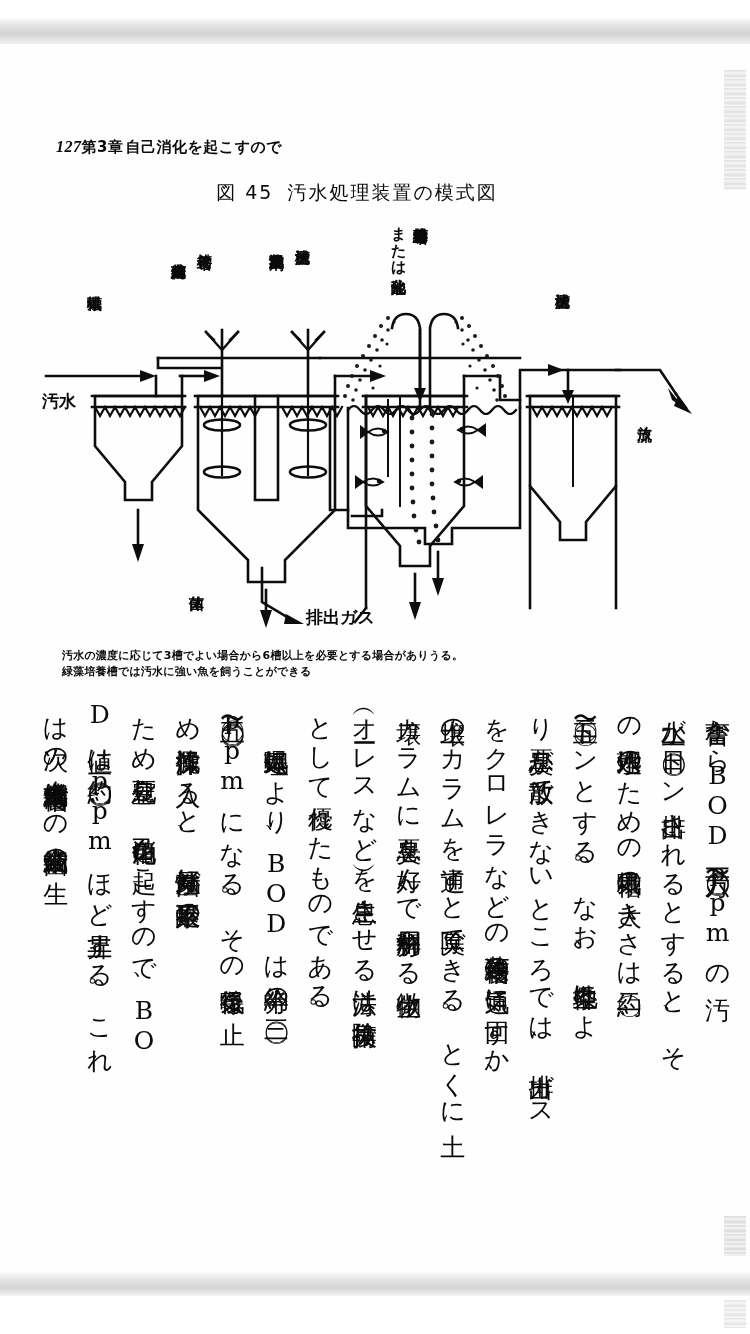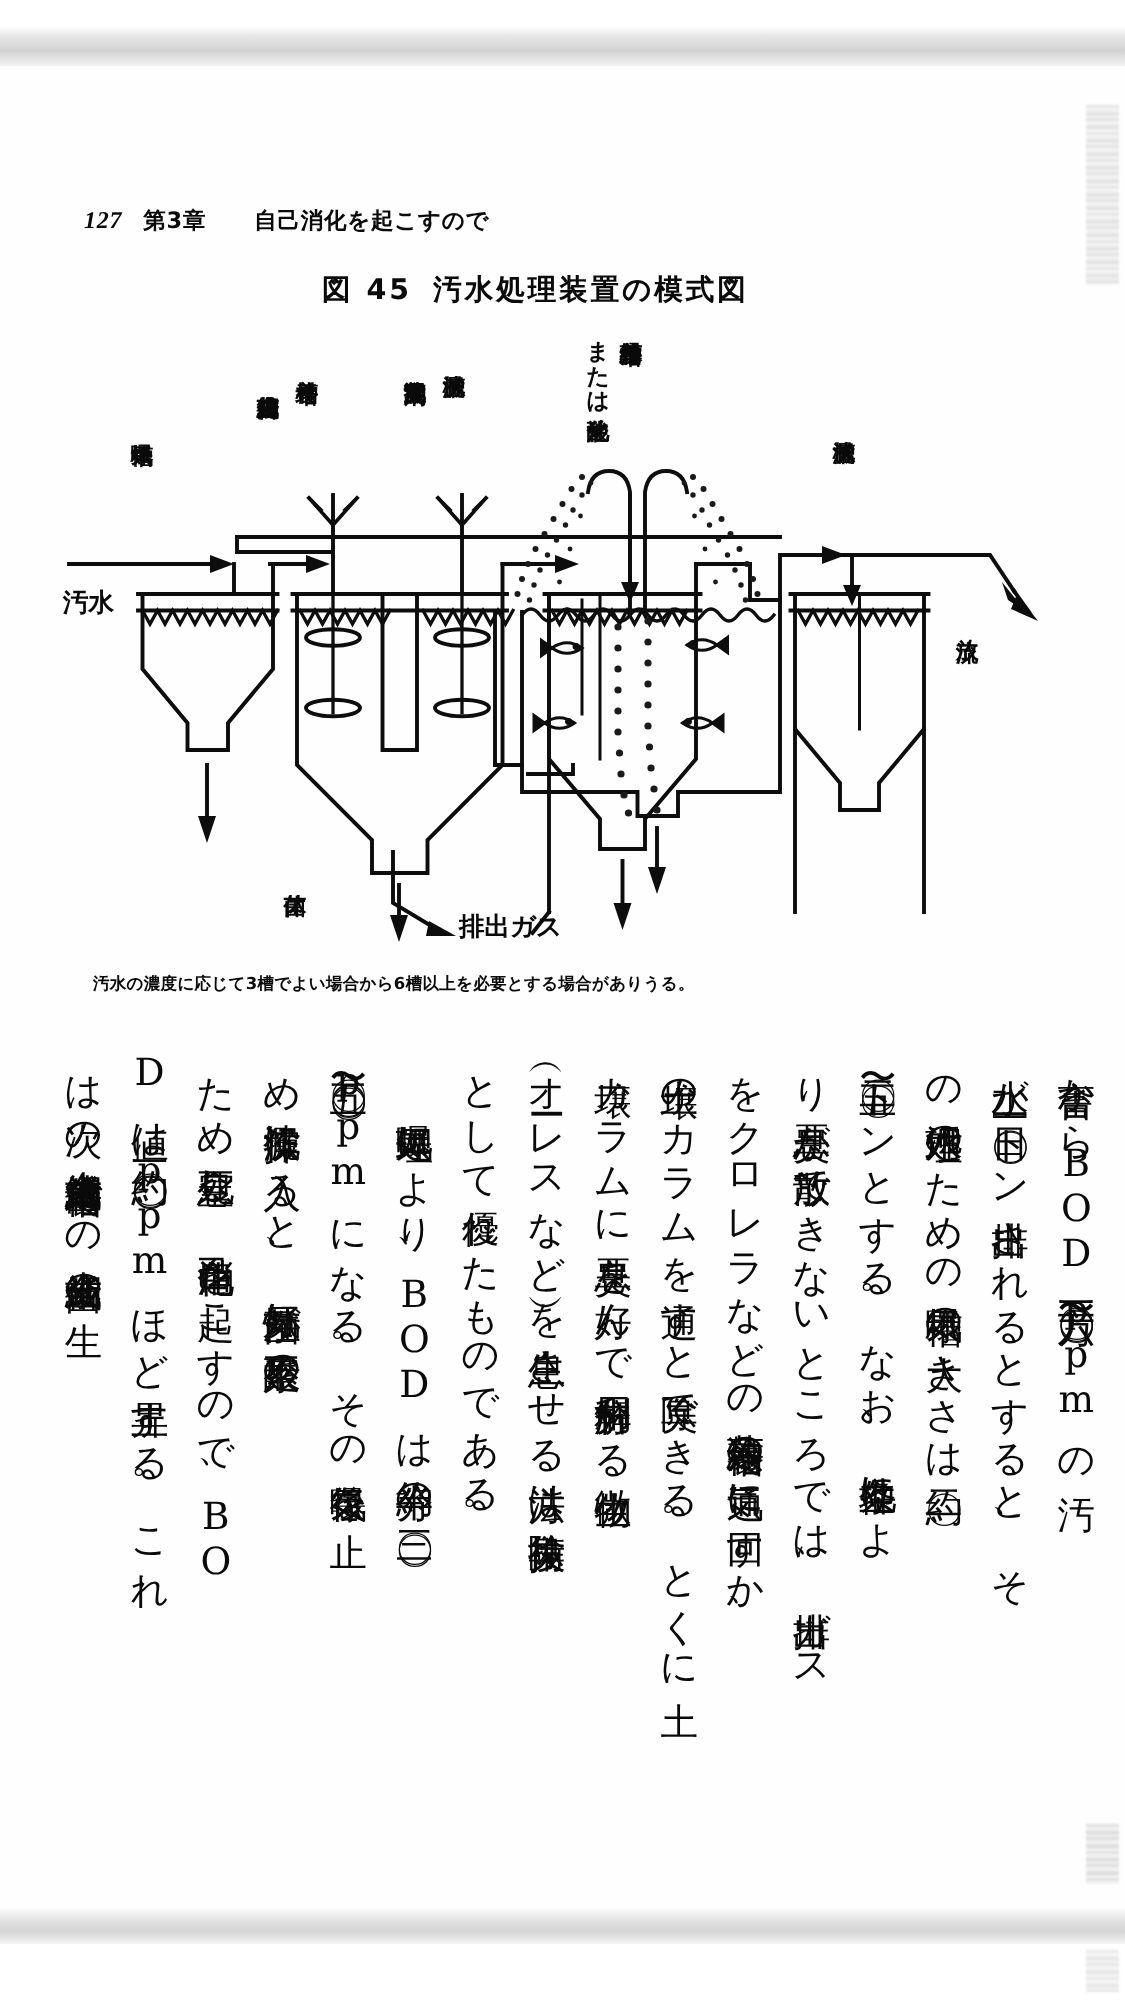--- a/index.html
+++ b/index.html
@@ -37,28 +37,28 @@
   #smudge-c{top:1300px;height:28px;opacity:.5;}
 
   
   #running-head{
     position:absolute;left:56px;top:138px;
     font-size:15px;letter-spacing:.5px;white-space:nowrap;
     font-weight:700;
   }
   #running-head .folio{
     font-style:italic;font-family:"Liberation Serif",serif;font-weight:700;
-    margin-right:14px;font-size:16px;
-  }
-  #running-head .chap{margin-right:32px;}
+    font-size:16px;
+  }
+  #running-head .chap{margin-right:2px;}
 
   
   #figure-title{
     position:absolute;left:0;top:180px;width:662px;
-    text-align:center;font-size:19px;font-weight:700;letter-spacing:2px;
+    text-align:center;font-size:19px;font-weight:400;letter-spacing:2px;
     padding-left:52px;box-sizing:border-box;
   }
   #figure-title .num{margin-right:14px;}
 
   #figure-area{position:absolute;left:0;top:210px;width:750px;height:430px;}
   #figure-svg{position:absolute;left:0;top:0;}
 
   
   .vlabel{
     position:absolute;
@@ -378,20 +378,21 @@
 
   <div class="vlabel" style="left:636px;top:204px;">放流</div>
 
   <div class="vlabel" style="left:188px;top:374px;">菌体</div>
 
   <div class="hlabel" style="left:306px;top:396px;">排出ガス</div>
 </div>
 
 <div id="caption">
   <div>汚水の濃度に応じて3槽でよい場合から6槽以上を必要とする場合がありうる。</div>
+  <div>緑藻培養槽では汚水に強い魚を飼うことができる</div>
 </div>
 
 <div id="body-text">
     <div class="tcol">畜舎からBOD六〇〇〇〜一万ppmの汚</div>
     <div class="tcol">水が一日一〇〇トン排出されるとすると、そ</div>
     <div class="tcol">の汚水処理のための曝気槽の大きさは約二〇</div>
     <div class="tcol">〇〜二五〇トンとする。なお、立地条件によ</div>
     <div class="tcol">り悪臭が放散できないところでは、排出ガス</div>
     <div class="tcol">をクロレラなどの藻類培養槽の通気に回すか、</div>
     <div class="tcol">土壌のカラムを通すと除臭できる。とくに土</div>

